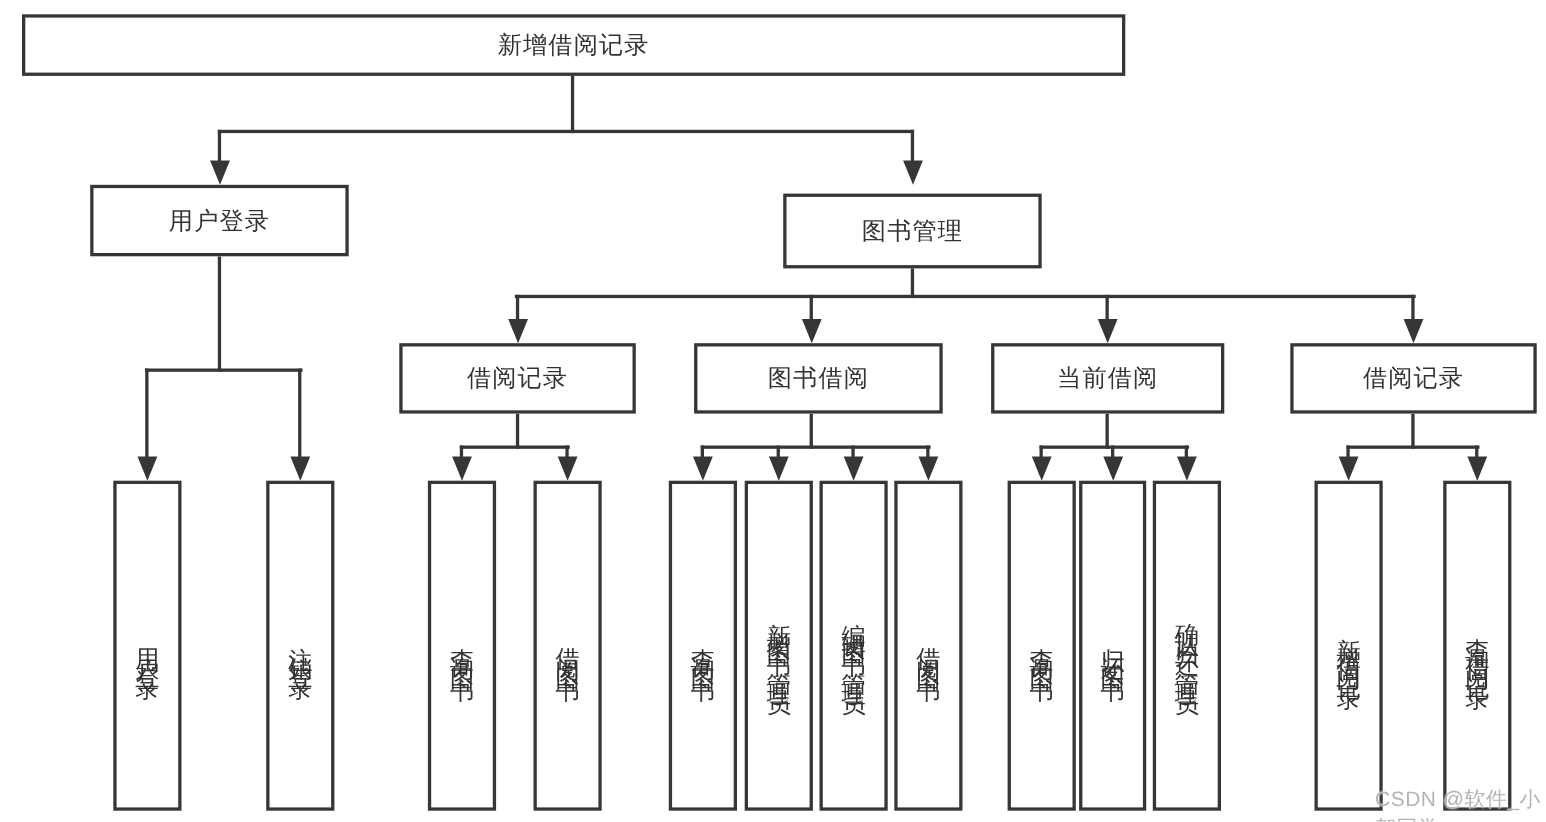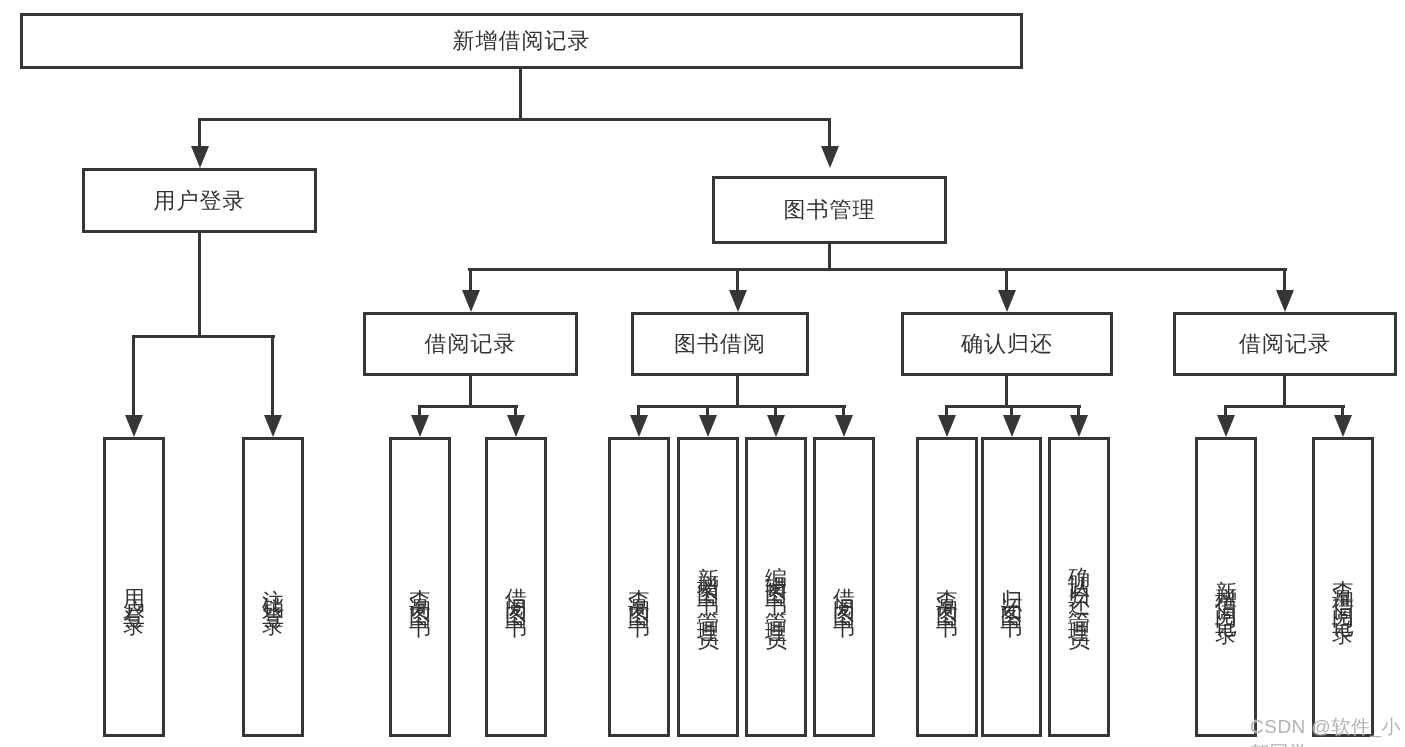--- a/index.html
+++ b/index.html
@@ -56,22 +56,22 @@
   <div class="v" style="left:469px;top:268px;height:27px"></div>
   <div class="ah" style="left:462px;top:290px"></div>
   <div class="v" style="left:736px;top:268px;height:27px"></div>
   <div class="ah" style="left:729px;top:290px"></div>
   <div class="v" style="left:1005px;top:268px;height:27px"></div>
   <div class="ah" style="left:998px;top:290px"></div>
   <div class="v" style="left:1283px;top:268px;height:27px"></div>
   <div class="ah" style="left:1276px;top:290px"></div>
 
   <div class="box" style="left:363px;top:312px;width:215px;height:64px">借阅记录</div>
-  <div class="box" style="left:631px;top:312px;width:178px;height:64px">图书借阅</div>
-  <div class="box" style="left:901px;top:312px;width:212px;height:64px">确认归还</div>
+  <div class="box" style="left:631px;top:312px;width:226px;height:64px">图书借阅</div>
+  <div class="box" style="left:901px;top:312px;width:212px;height:64px">当前借阅</div>
   <div class="box" style="left:1173px;top:312px;width:224px;height:64px">借阅记录</div>
 
   <div class="v" style="left:469px;top:376px;height:32px"></div>
   <div class="h" style="left:418px;top:405px;width:100px"></div>
   <div class="v" style="left:418px;top:405px;height:14px"></div>
   <div class="ah" style="left:411px;top:415px"></div>
   <div class="v" style="left:514px;top:405px;height:14px"></div>
   <div class="ah" style="left:507px;top:415px"></div>
 
   <div class="v" style="left:736px;top:376px;height:32px"></div>

